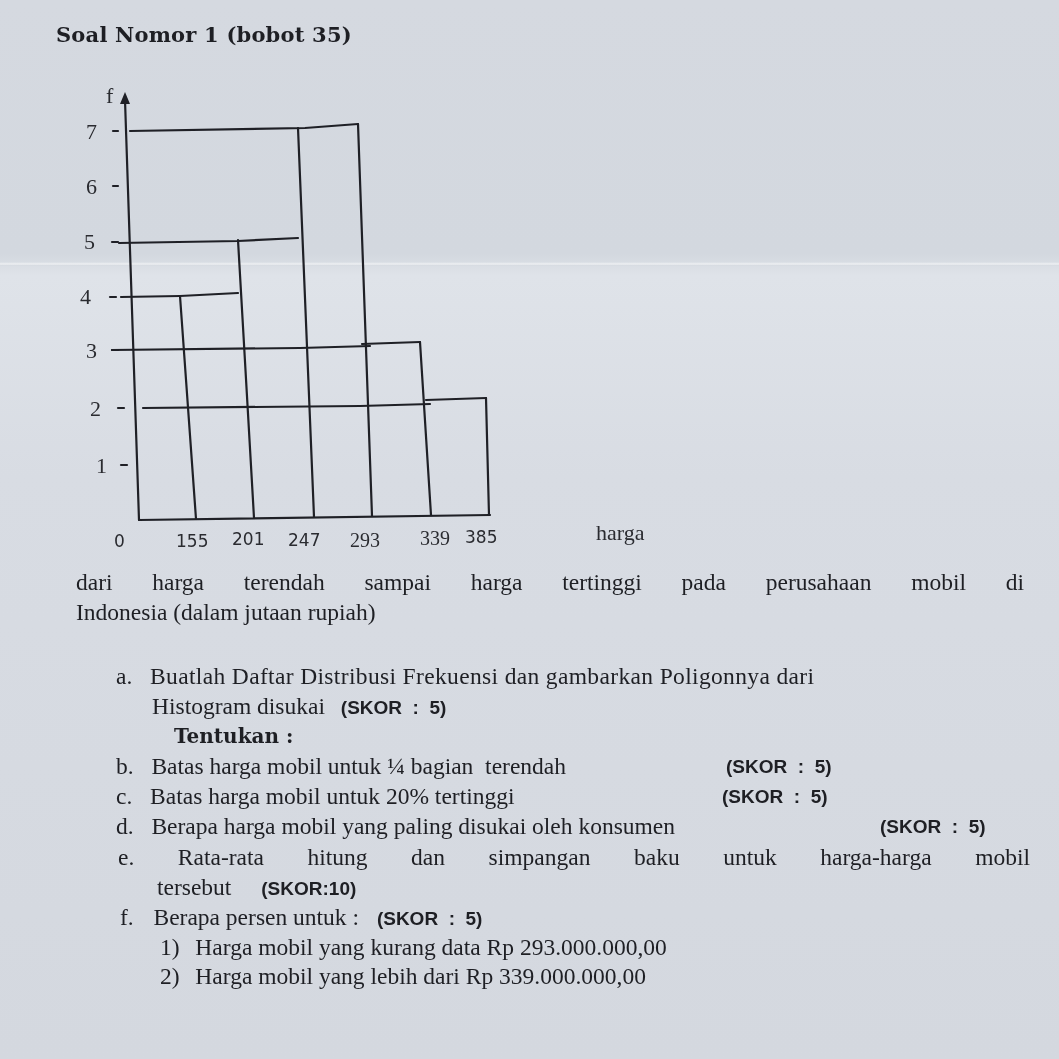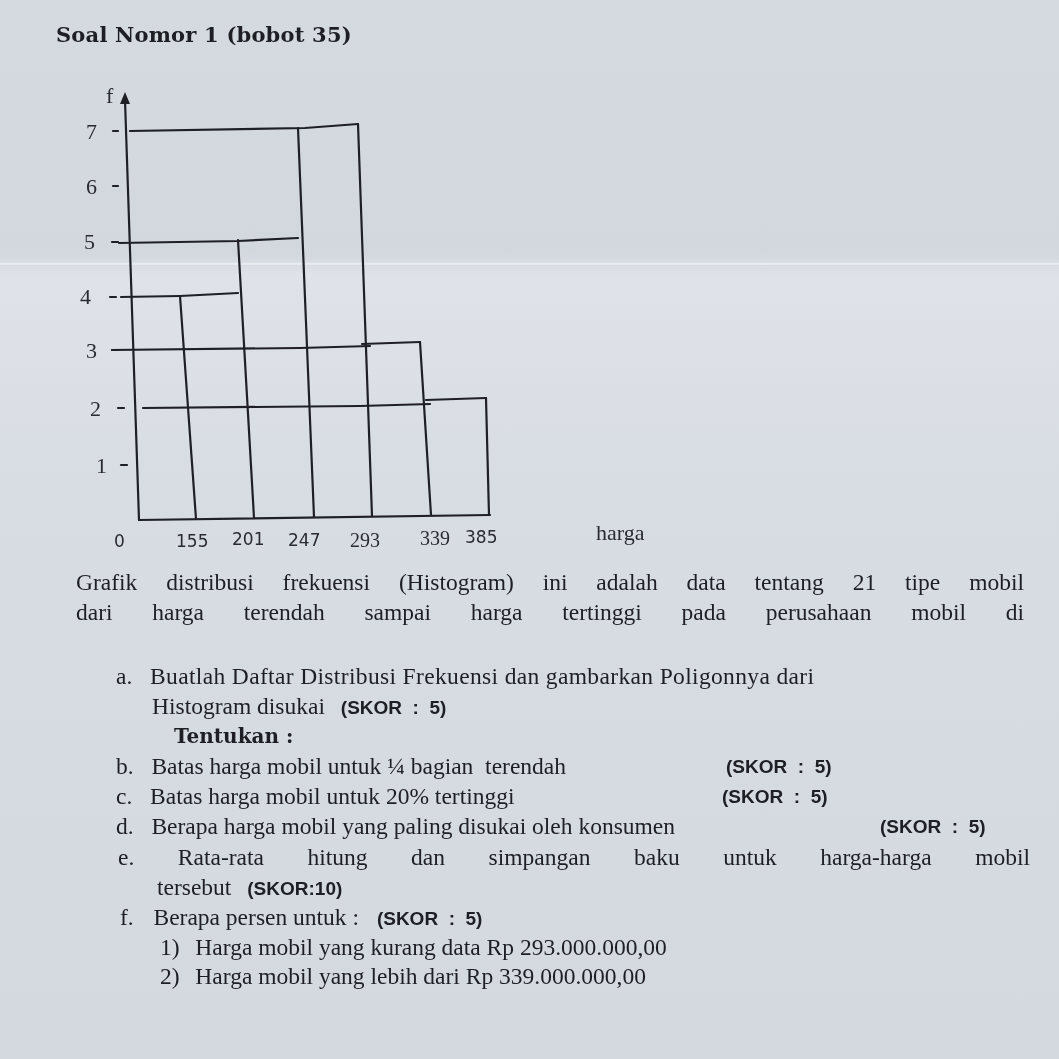--- a/index.html
+++ b/index.html
@@ -95,22 +95,22 @@
   <text class="xtick hand" x="176" y="547">155</text>
   <text class="xtick hand" x="232" y="545">201</text>
   <text class="xtick hand" x="288" y="546">247</text>
   <text class="xtick" x="350" y="547">293</text>
   <text class="xtick" x="420" y="545">339</text>
   <text class="xtick hand" x="465" y="543">385</text>
   <text class="axis-label" x="596" y="540">harga</text>
 </svg>
 
 <div class="body-text">
-  <span class="line">Grafik distribusi frekuensi (Histogram) ini adalah data tentang 21 tipe mobil</span>
   <span class="line">dari harga terendah sampai harga tertinggi pada perusahaan mobil di</span>
+  <span class="line last">Indonesia (dalam jutaan rupiah)</span>
 </div>
 
 <div class="q" style="left:116px; top:662px;">
   <span>a.</span>
   <span style="display:inline-block; width:6px;"></span>
   <span style="letter-spacing:0.35px;">Buatlah Daftar Distribusi Frekuensi dan gambarkan Poligonnya dari</span>
 </div>
 <div class="q" style="left:152px; top:692px;">
   <span>Histogram disukai</span>
   <span class="skor" style="margin-left:10px; white-space:pre;">(SKOR  :  5)</span>
@@ -138,21 +138,21 @@
   <span>Berapa harga mobil yang paling disukai oleh konsumen</span>
 </div>
 <div class="q skor" style="left:880px; top:812px; white-space:pre;">(SKOR  :  5)</div>
 
 <div class="q" style="left:118px; top:843px; width:912px; text-align:justify; text-align-last:justify; white-space:normal;">
   <span>e.</span>
   <span>Rata-rata hitung dan simpangan baku untuk harga-harga mobil</span>
 </div>
 <div class="q" style="left:157px; top:873px;">
   <span>tersebut</span>
-  <span class="skor" style="margin-left:10px;">(SKOR:10)</span>
+  <span class="skor" style="margin-left:24px;">(SKOR:10)</span>
 </div>
 
 <div class="q" style="left:120px; top:903px;">
   <span>f.</span>
   <span style="display:inline-block; width:8px;"></span>
   <span>Berapa persen untuk :</span>
   <span class="skor" style="margin-left:12px; white-space:pre;">(SKOR  :  5)</span>
 </div>
 <div class="q" style="left:160px; top:933px;">
   <span>1)</span>

